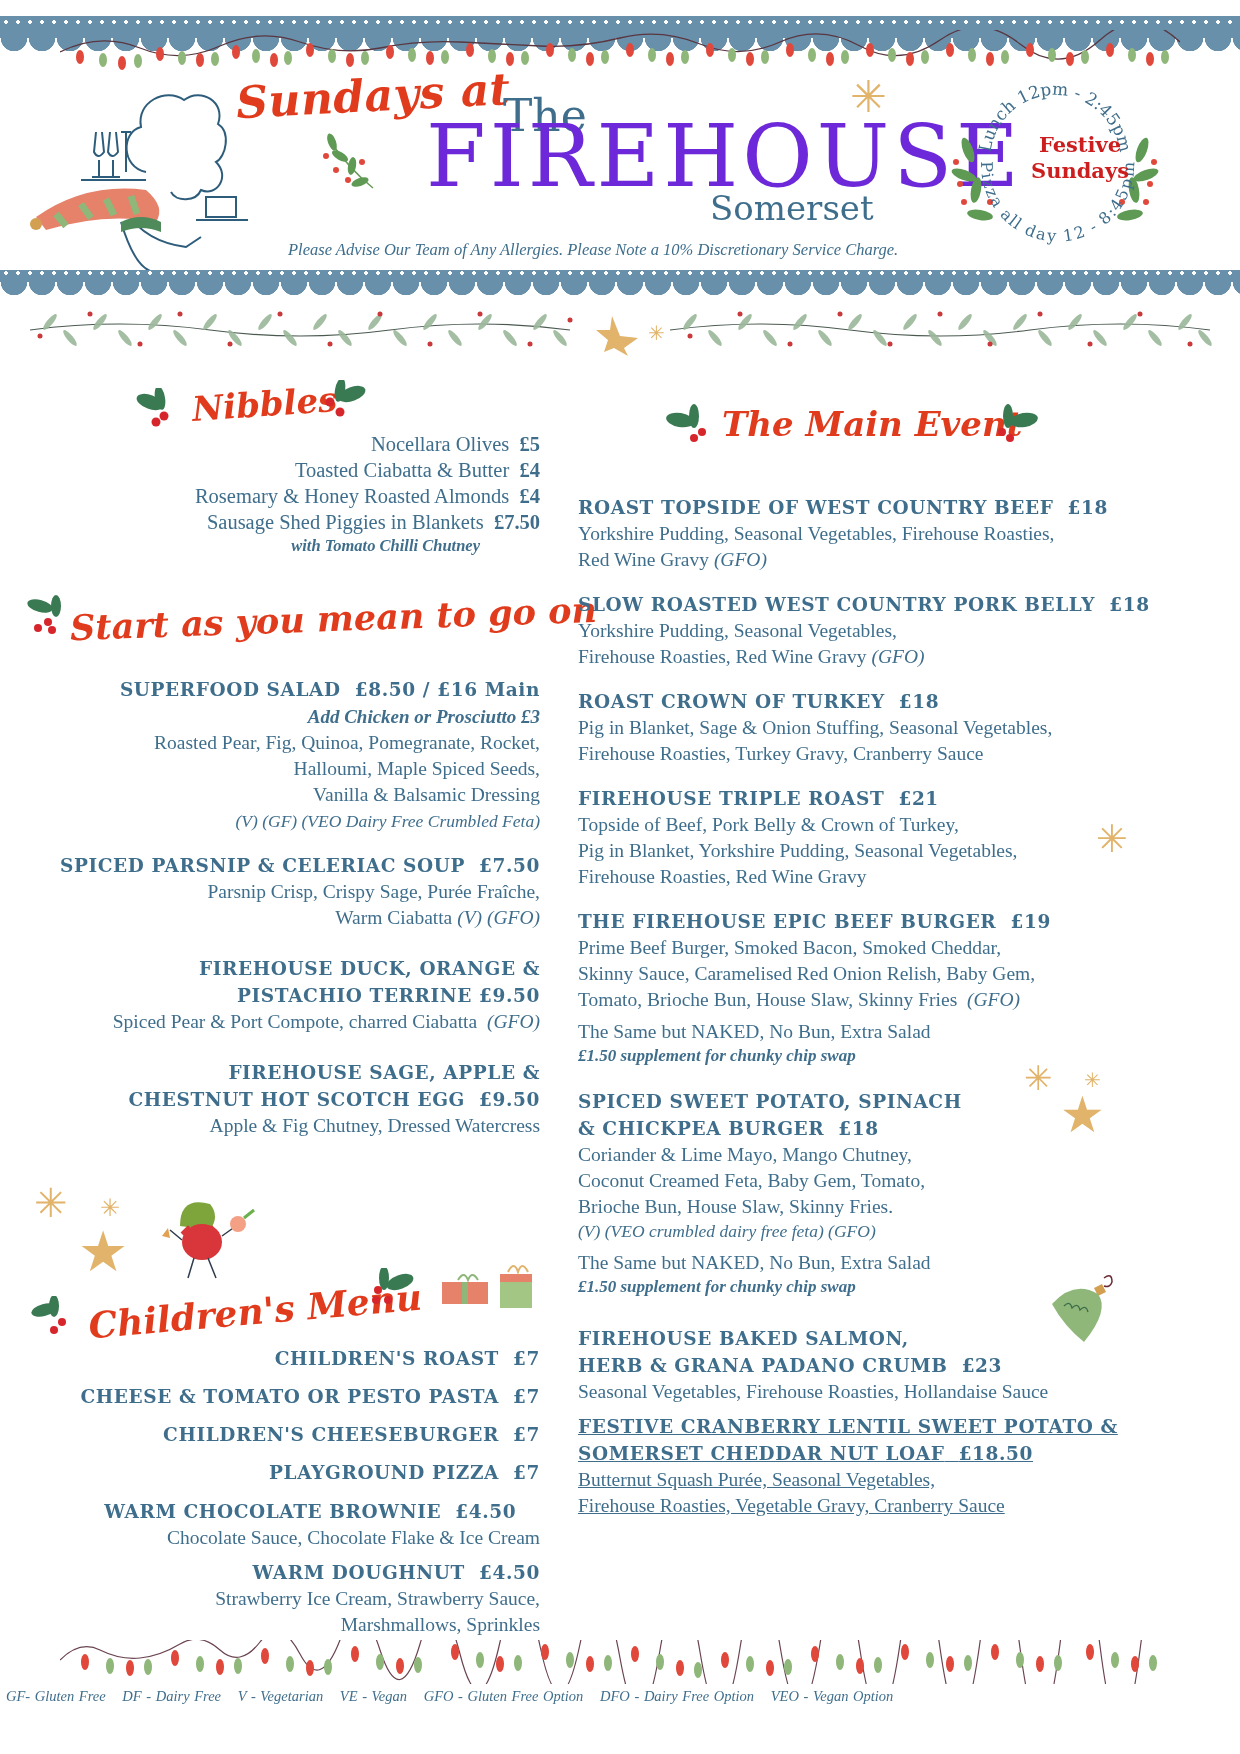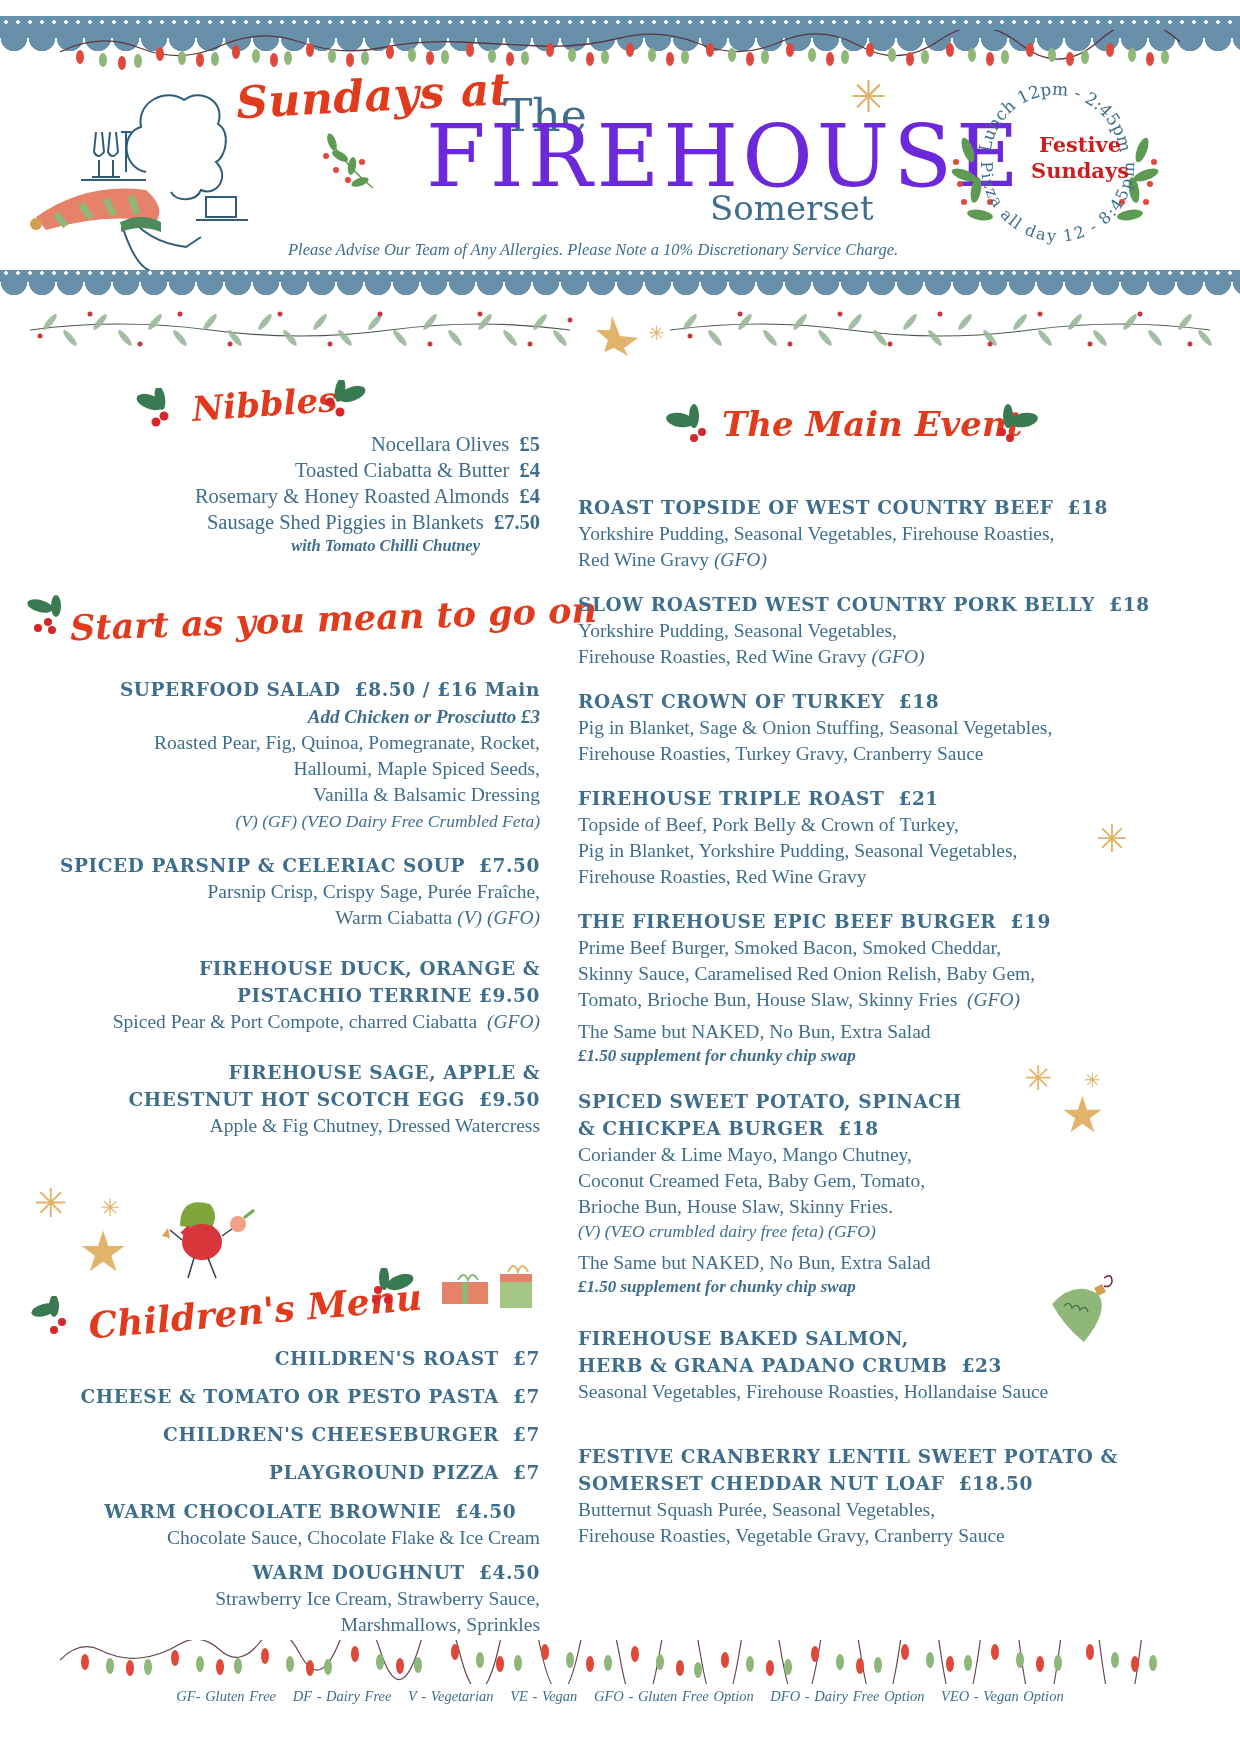--- a/index.html
+++ b/index.html
@@ -43,21 +43,21 @@
   
   .col-left { position: absolute; right: 700px; text-align: right; }
   .col-right { position: absolute; left: 578px; text-align: left; }
   .title { font-family: "DejaVu Serif", serif; font-weight: bold; font-size: 18.5px; letter-spacing: 0.6px; color: #3f6e8c; line-height: 27px; }
   .desc { font-size: 19.5px; line-height: 26px; color: #3f6e8c; }
   .ital { font-style: italic; }
   .sub { font-style: italic; font-weight: bold; font-size: 17px; line-height: 21px; color: #3f6e8c; }
   .nib { font-size: 20.5px; line-height: 26px; color: #3f6e8c; }
   .nib b { font-weight: bold; }
 
-  .legend { position: absolute; left: 0; width: 1240px; top: 1688px; text-align: center; font-style: italic; font-size: 14.5px; color: #3f6e8c; word-spacing: 1px; }
+  .legend { position: absolute; left: 0; width: 1240px; top: 1688px; font-style: italic; font-size: 14.5px; color: #3f6e8c; word-spacing: 1px; }
   .legend span { margin: 0 6px; }
 </style>
 </head>
 <body>
 
 <div class="band band-top"></div>
 
 <div class="lights" style="left:60px; top:30px; width:1120px;">
   <svg viewBox="0 0 1120 40" preserveAspectRatio="none">
     <path d="M0 22 Q40 2 80 18 T160 16 T240 12 T320 18 T400 12 T480 16 T560 8 T640 14 T720 12 T800 16 T880 10 T960 14 T1040 10 T1120 12" stroke="#5a3640" stroke-width="1.3" fill="none"></path>
@@ -470,21 +470,21 @@
     <div class="desc">Brioche Bun, House Slaw, Skinny Fries.</div>
     <div class="desc ital" style="font-size:17.5px; line-height:22px;">(V) (VEO crumbled dairy free feta) (GFO)</div>
     <div class="desc" style="margin-top:8px;">The Same but NAKED, No Bun, Extra Salad</div>
     <div class="sub">£1.50 supplement for chunky chip swap</div>
   </div>
   <div style="margin-top:28px;">
     <div class="title">FIREHOUSE BAKED SALMON,</div>
     <div class="title"><span>HERB &amp; GRANA PADANO CRUMB</span>&nbsp; <span>£23</span></div>
     <div class="desc">Seasonal Vegetables, Firehouse Roasties, Hollandaise Sauce</div>
   </div>
-  <div style="margin-top:38px;">
+  <div style="margin-top:8px;text-decoration:underline;">
     <div class="title">FESTIVE CRANBERRY LENTIL SWEET POTATO &amp;</div>
     <div class="title"><span>SOMERSET CHEDDAR NUT LOAF</span>&nbsp; <span>£18.50</span></div>
     <div class="desc">Butternut Squash Purée, Seasonal Vegetables,</div>
     <div class="desc">Firehouse Roasties, Vegetable Gravy, Cranberry Sauce</div>
   </div>
 </div>
 
 <div class="abs" style="left:1096px; top:820px; font-size:38px; color:#e2b36a; line-height:1;">✳</div>
 <div class="abs" style="left:1024px; top:1062px; font-size:34px; color:#e2b36a; line-height:1;">✳</div>
 <div class="abs" style="left:1084px; top:1070px; font-size:20px; color:#e2b36a; line-height:1;">✳</div>

